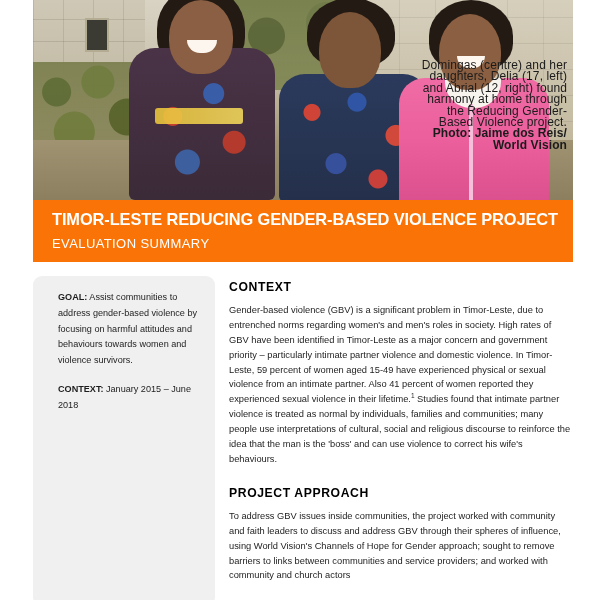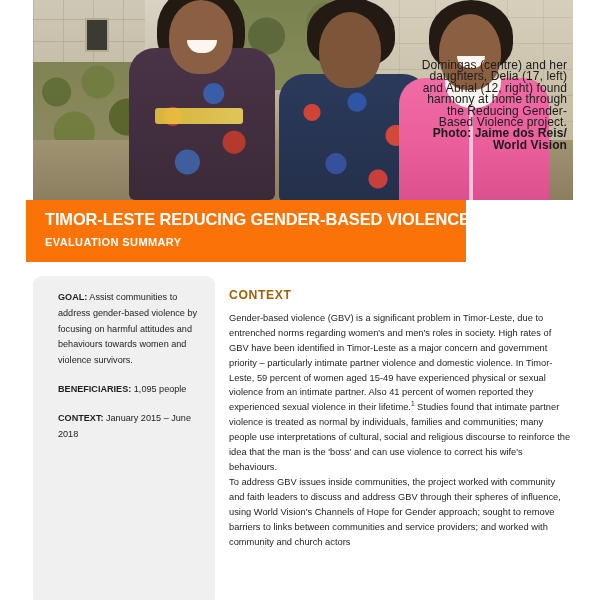--- a/index.html
+++ b/index.html
@@ -142,43 +142,43 @@
     font-size: 12px;
     line-height: 11.4px;
     color: #1b1b1b;
     letter-spacing: .1px;
   }
   #caption .credit { font-weight: bold; }
 
   
   #banner {
     position: absolute;
-    left: 26px;
+    left: 33px;
     top: 200px;
-    width: 440px;
+    width: 540px;
     height: 62px;
     background: #f97306;
   }
   #banner-title {
     position: absolute;
     left: 19px;
     top: 10px;
     color: #ffffff;
     font-size: 16.4px;
     font-weight: bold;
     letter-spacing: -0.1px;
     white-space: nowrap;
   }
   #banner-sub {
     position: absolute;
     left: 19px;
     top: 36px;
     color: #ffffff;
-    font-size: 11px;
-    font-weight: bold;
+    font-size: 13px;
+    font-weight: normal;
     letter-spacing: .4px;
   }
 
   
   #sidebar {
     position: absolute;
     left: 33px;
     top: 276px;
     width: 182px;
     height: 330px;
@@ -200,22 +200,22 @@
     top: 276px;
     width: 344px;
     font-size: 9.3px;
     line-height: 14.9px;
     color: #1d1d1d;
   }
   .sec-head {
     font-size: 12.2px;
     font-weight: bold;
     letter-spacing: .6px;
-    margin: 12px 0 8px 0;
-    color: #a16207;
+    margin: 4px 0 8px 0;
+    color: #000000;
   }
   .sec-head.second { margin-top: 19px; }
   .sec-body { margin: 0; text-align: left; }
   sup { font-size: 6.5px; vertical-align: super; line-height: 0; }
 </style>
 </head>
 <body>
 
 <div id="page">
 
@@ -259,23 +259,23 @@
     </div>
   </div>
 
   <div id="banner">
     <div id="banner-title">TIMOR-LESTE REDUCING GENDER-BASED VIOLENCE PROJECT</div>
     <div id="banner-sub">EVALUATION SUMMARY</div>
   </div>
 
   <div id="sidebar">
       <p><b>GOAL:</b><span> Assist communities to address gender-based violence by focusing on harmful attitudes and behaviours towards women and violence survivors.</span></p>
-      <p><b>BENEFICIARIES:</b><span> 1,095 people</span></p>
       <p><b>CONTEXT:</b><span> January 2015 – June 2018</span></p>
     </div>
 
   <div id="maincol">
       <div class="sec-head">CONTEXT</div>
       <p class="sec-body"><span>Gender-based violence (GBV) is a significant problem in Timor-Leste, due to entrenched norms regarding women's and men's roles in society. High rates of GBV have been identified in Timor-Leste as a major concern and government priority – particularly intimate partner violence and domestic violence. In Timor-Leste, 59 percent of women aged 15-49 have experienced physical or sexual violence from an intimate partner. Also 41 percent of women reported they experienced sexual violence in their lifetime.</span><sup>1</sup><span> Studies found that intimate partner violence is treated as normal by individuals, families and communities; many people use interpretations of cultural, social and religious discourse to reinforce the idea that the man is the 'boss' and can use violence to correct his wife's behaviours.</span></p>
+      <div class="sec-head second">PROJECT APPROACH</div>
       <p class="sec-body"><span>To address GBV issues inside communities, the project worked with community and faith leaders to discuss and address GBV through their spheres of influence, using World Vision's Channels of Hope for Gender approach; sought to remove barriers to links between communities and service providers; and worked with community and church actors</span></p>
     </div>
 
 </div>
 
 </body></html>

